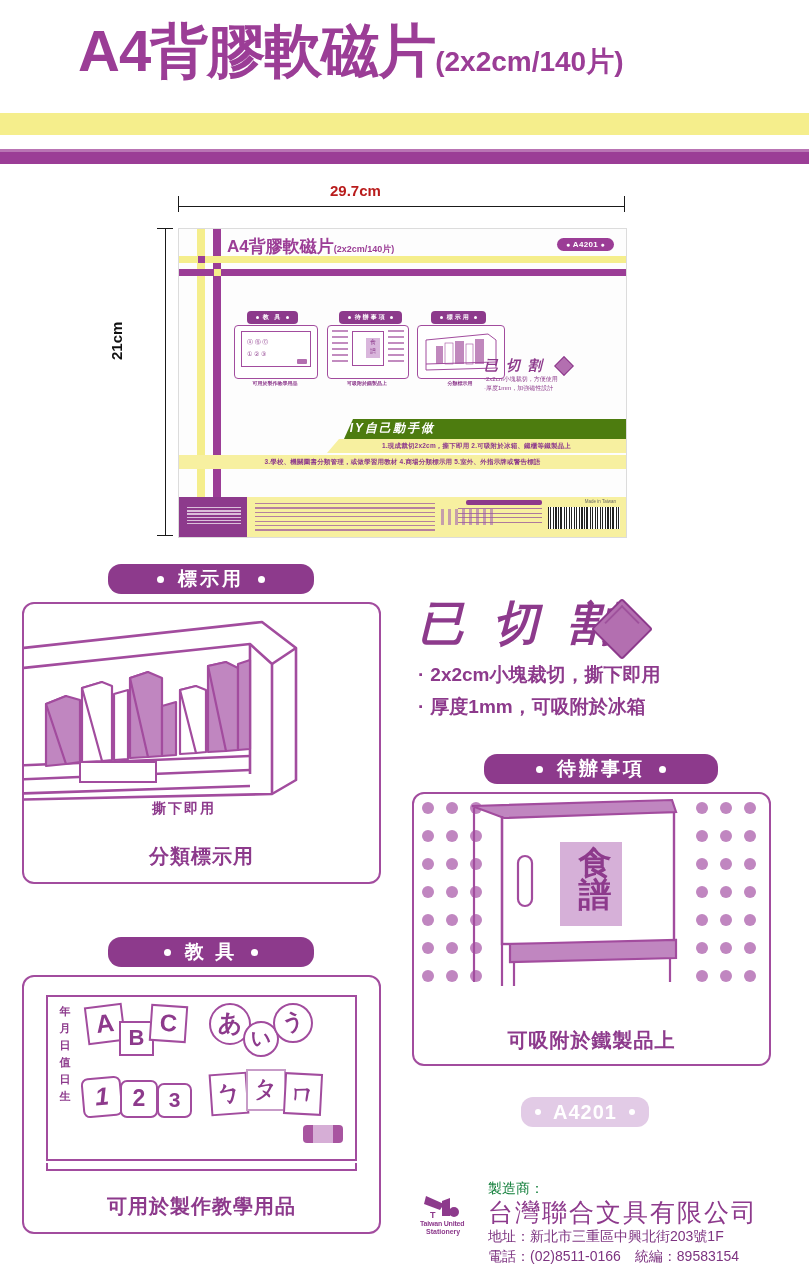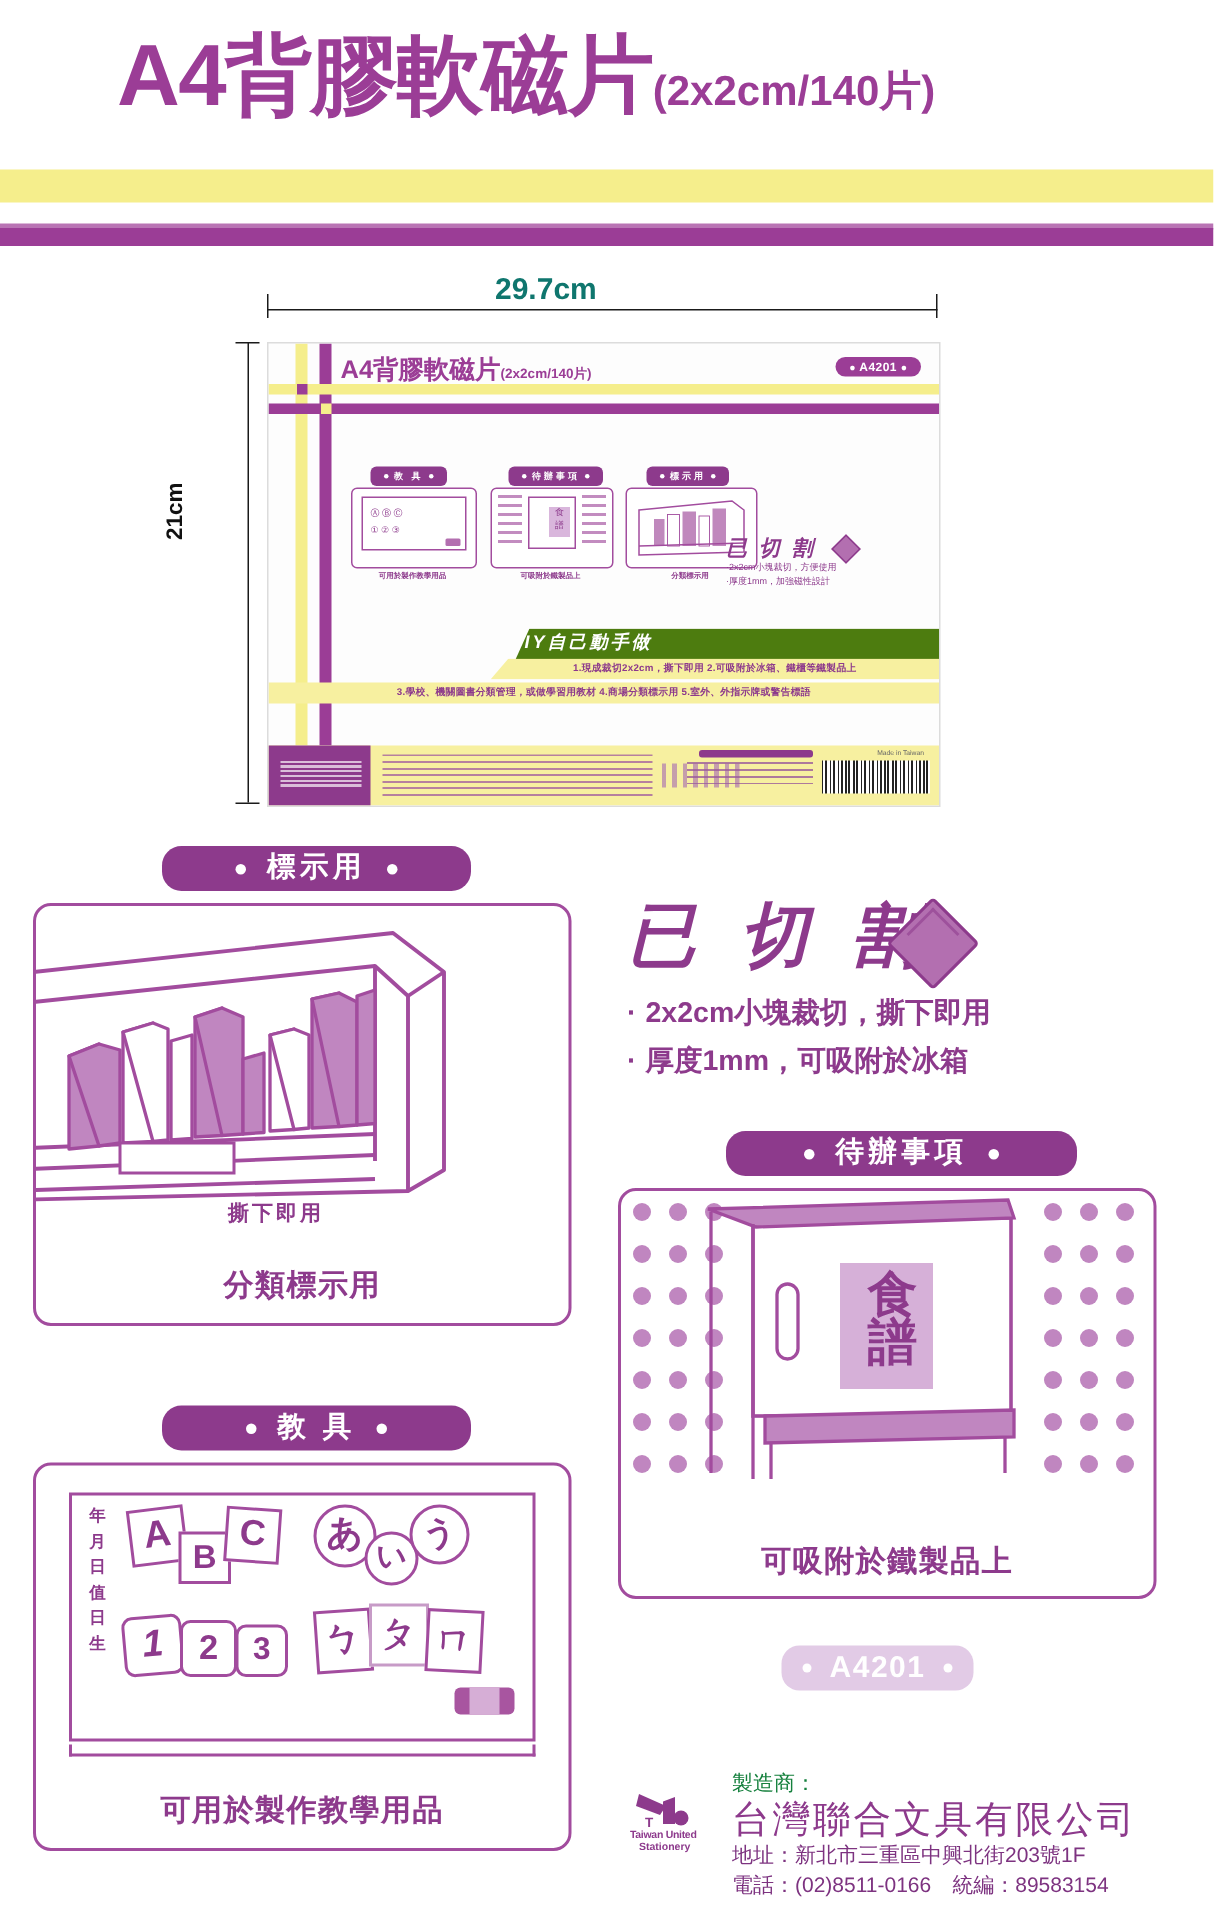--- a/index.html
+++ b/index.html
@@ -20,21 +20,21 @@
   .hdr-title .sub{font-size:28px;font-weight:bold;letter-spacing:0;}
   .band-yellow{position:absolute;left:0;top:113px;width:809px;height:22px;background:#F5EE8C;}
   .band-purple{position:absolute;left:0;top:152px;width:809px;height:12px;background:#9B3D96;}
   .band-purple-lt{position:absolute;left:0;top:149px;width:809px;height:4px;background:#b974b4;}
 
   
   .dim-top{position:absolute;left:178px;top:206px;width:447px;height:1px;background:#1a1a1a;}
   .dim-top-l{position:absolute;left:178px;top:196px;width:1px;height:16px;background:#1a1a1a;}
   .dim-top-r{position:absolute;left:624px;top:196px;width:1px;height:16px;background:#1a1a1a;}
   .dim-top-label{
-    position:absolute;left:330px;top:182px;font-size:20px;font-weight:bold;color:#0f766e;
+    position:absolute;left:330px;top:182px;font-size:15px;font-weight:bold;color:#b91c1c;
   }
   .dim-left{position:absolute;left:165px;top:228px;width:1px;height:307px;background:#1a1a1a;}
   .dim-left-t{position:absolute;left:157px;top:228px;width:16px;height:1px;background:#1a1a1a;}
   .dim-left-b{position:absolute;left:157px;top:535px;width:16px;height:1px;background:#1a1a1a;}
   .dim-left-label{
     position:absolute;left:108px;top:360px;font-size:15px;font-weight:bold;color:#111;
     transform:rotate(-90deg);transform-origin:left top;white-space:nowrap;
   }
 
   

